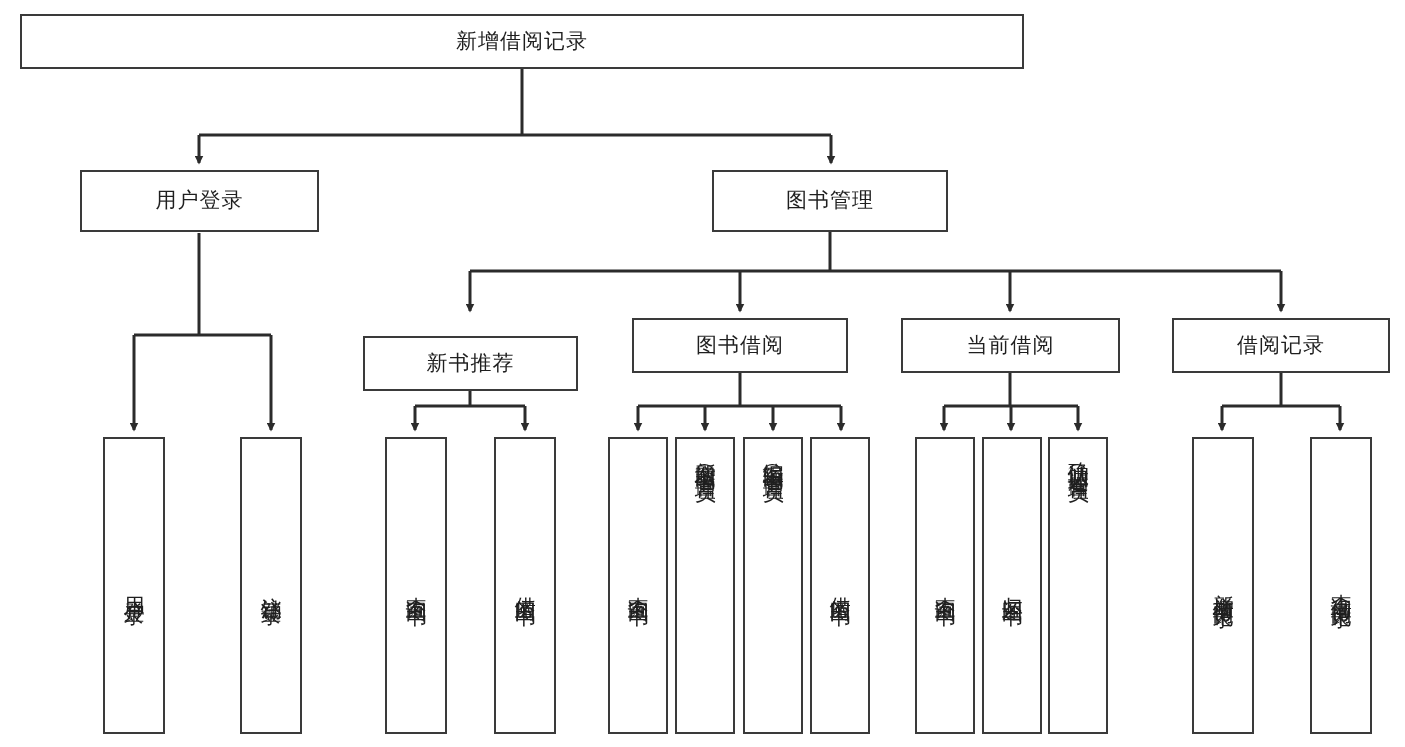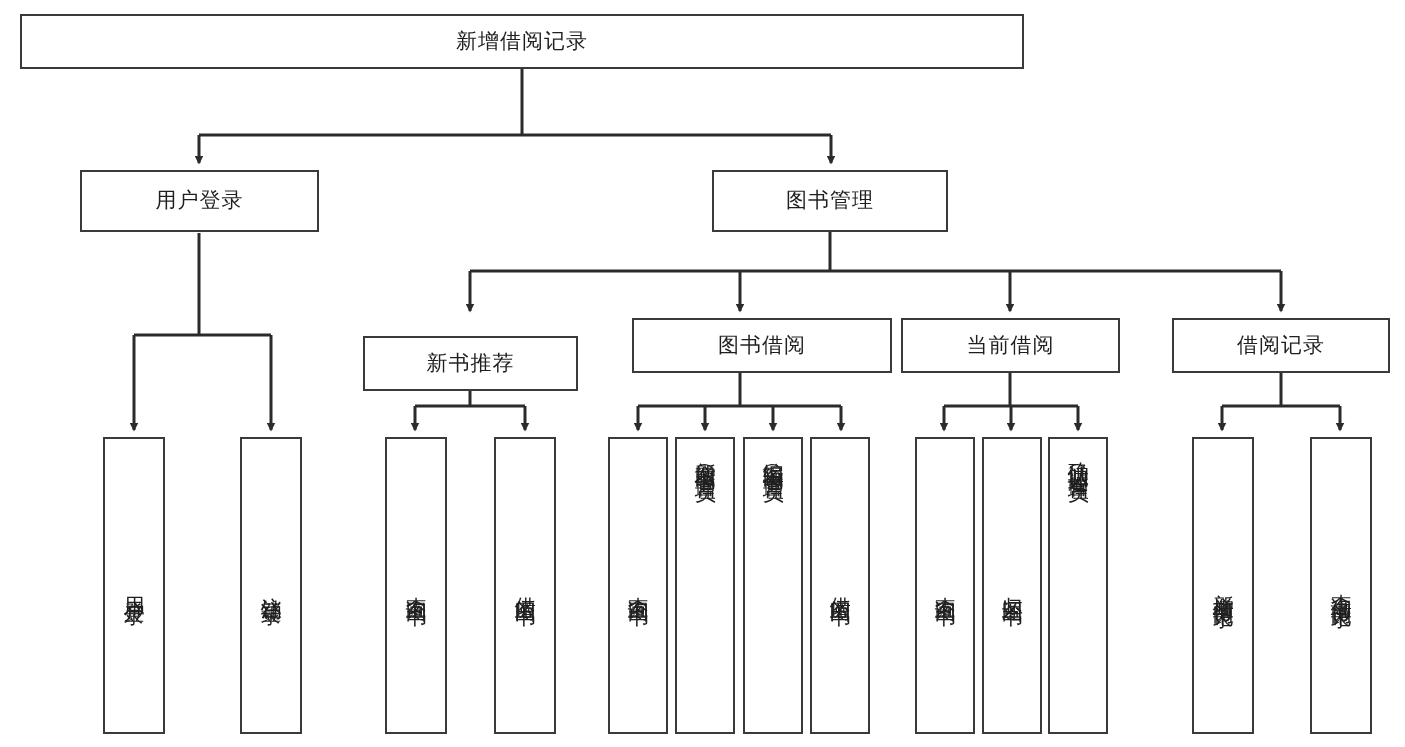--- a/index.html
+++ b/index.html
@@ -134,21 +134,21 @@
   <div class="node horiz" style="left:80px; top:170px; width:239px; height:62px;">
     <span class="node-label">用户登录</span>
   </div>
   <div class="node horiz" style="left:712px; top:170px; width:236px; height:62px;text-align:center;">
     <span class="node-label">图书管理</span>
   </div>
 
   <div class="node horiz" style="left:363px; top:336px; width:215px; height:55px;">
     <span class="node-label">新书推荐</span>
   </div>
-  <div class="node horiz" style="left:632px; top:318px; width:260px; height:55px;">
+  <div class="node horiz" style="left:632px; top:318px; width:216px; height:55px;">
     <span class="node-label">图书借阅</span>
   </div>
   <div class="node horiz" style="left:1172px; top:318px; width:218px; height:55px;">
     <span class="node-label">借阅记录</span>
   </div>
   <div class="node horiz" style="left:901px; top:318px; width:219px; height:55px;">
     <span class="node-label">当前借阅</span>
   </div>
 
   <div class="node vert centered" style="left:103px; top:437px; width:62px; height:297px;">

